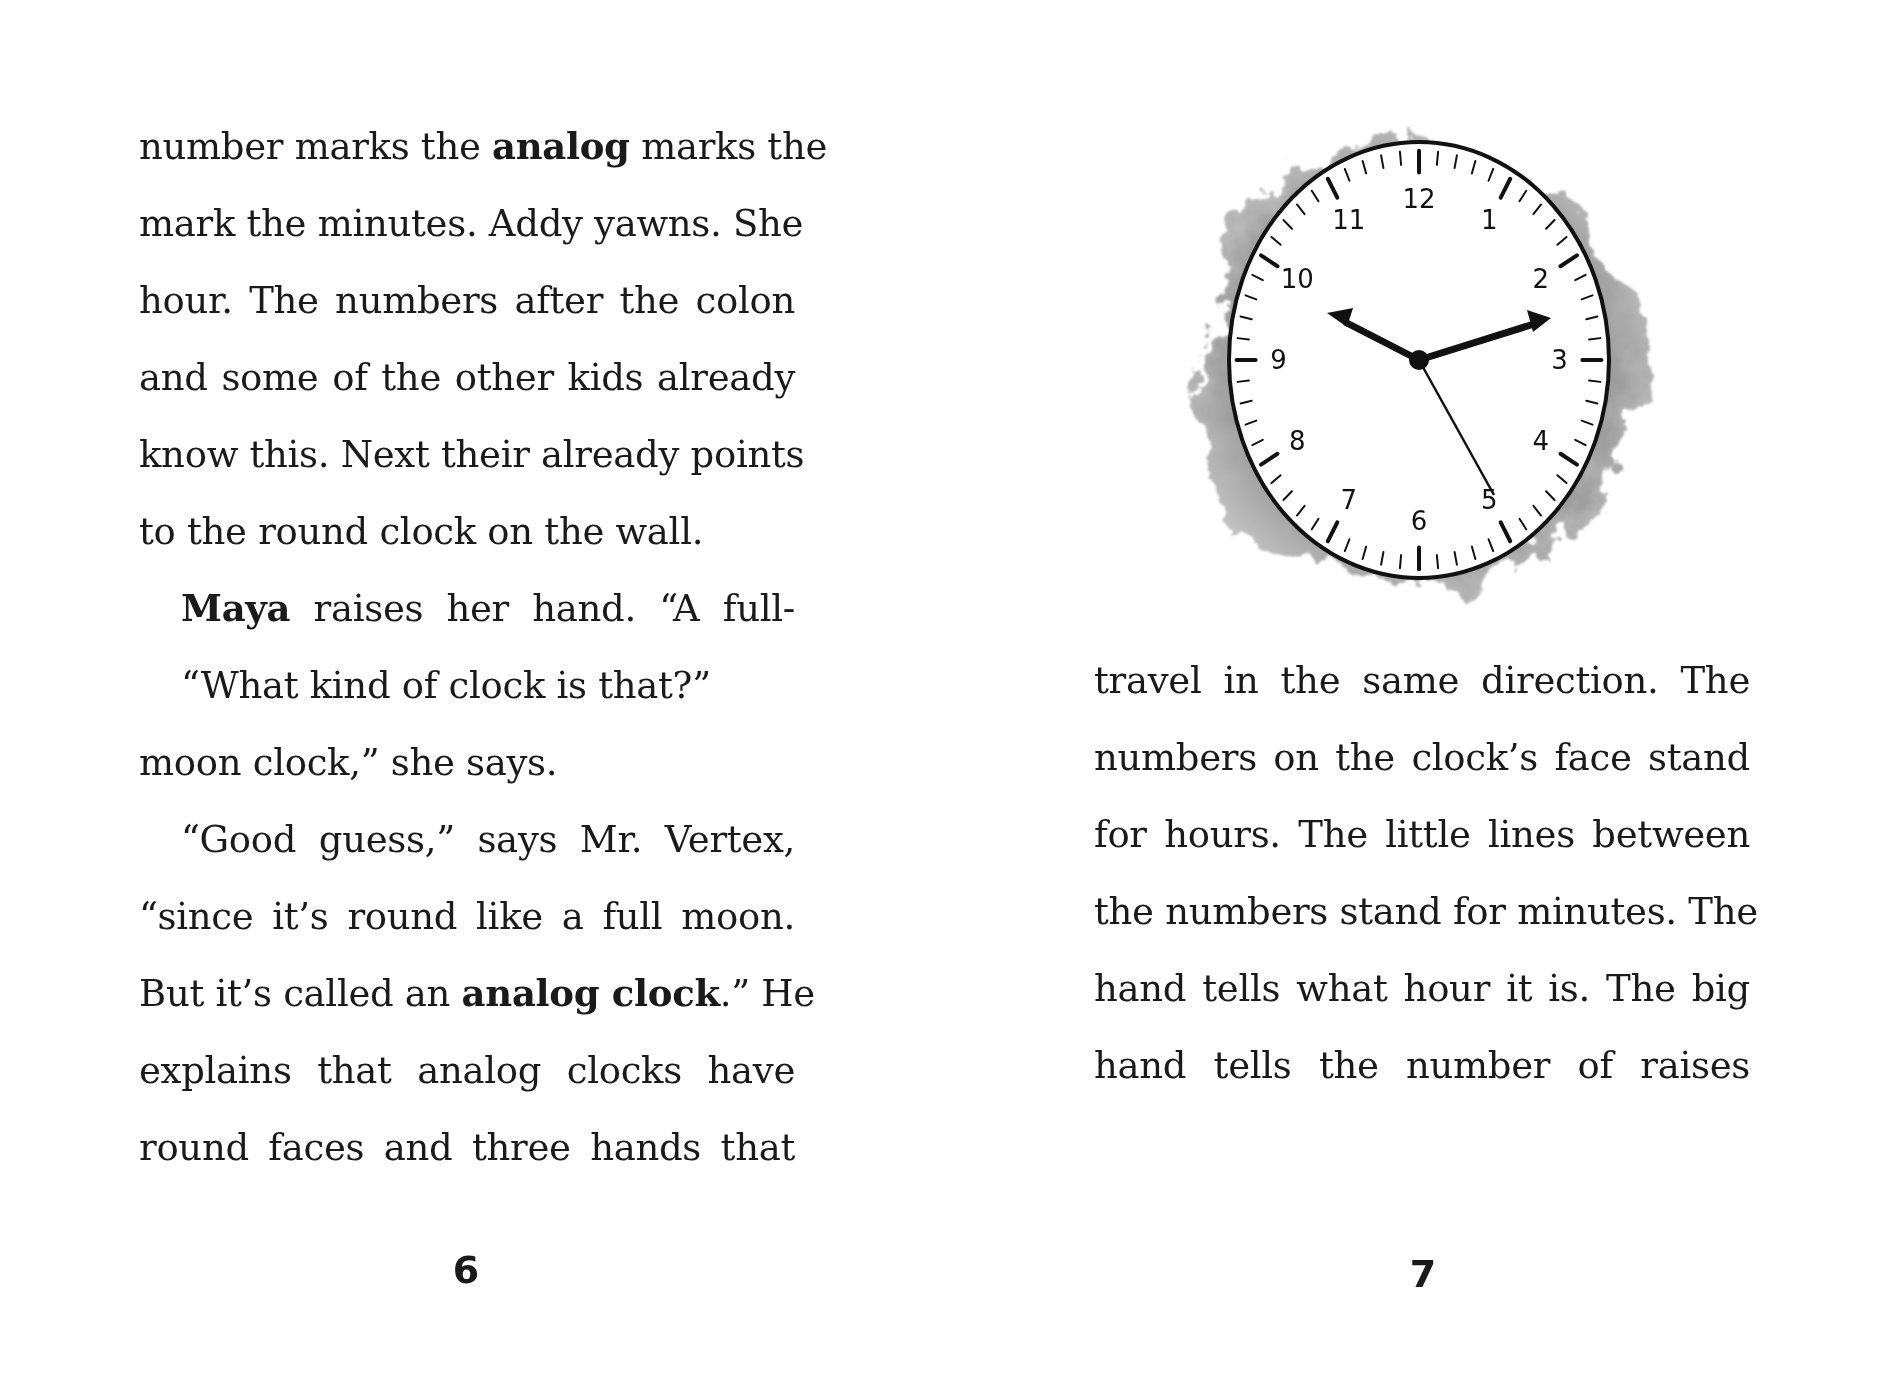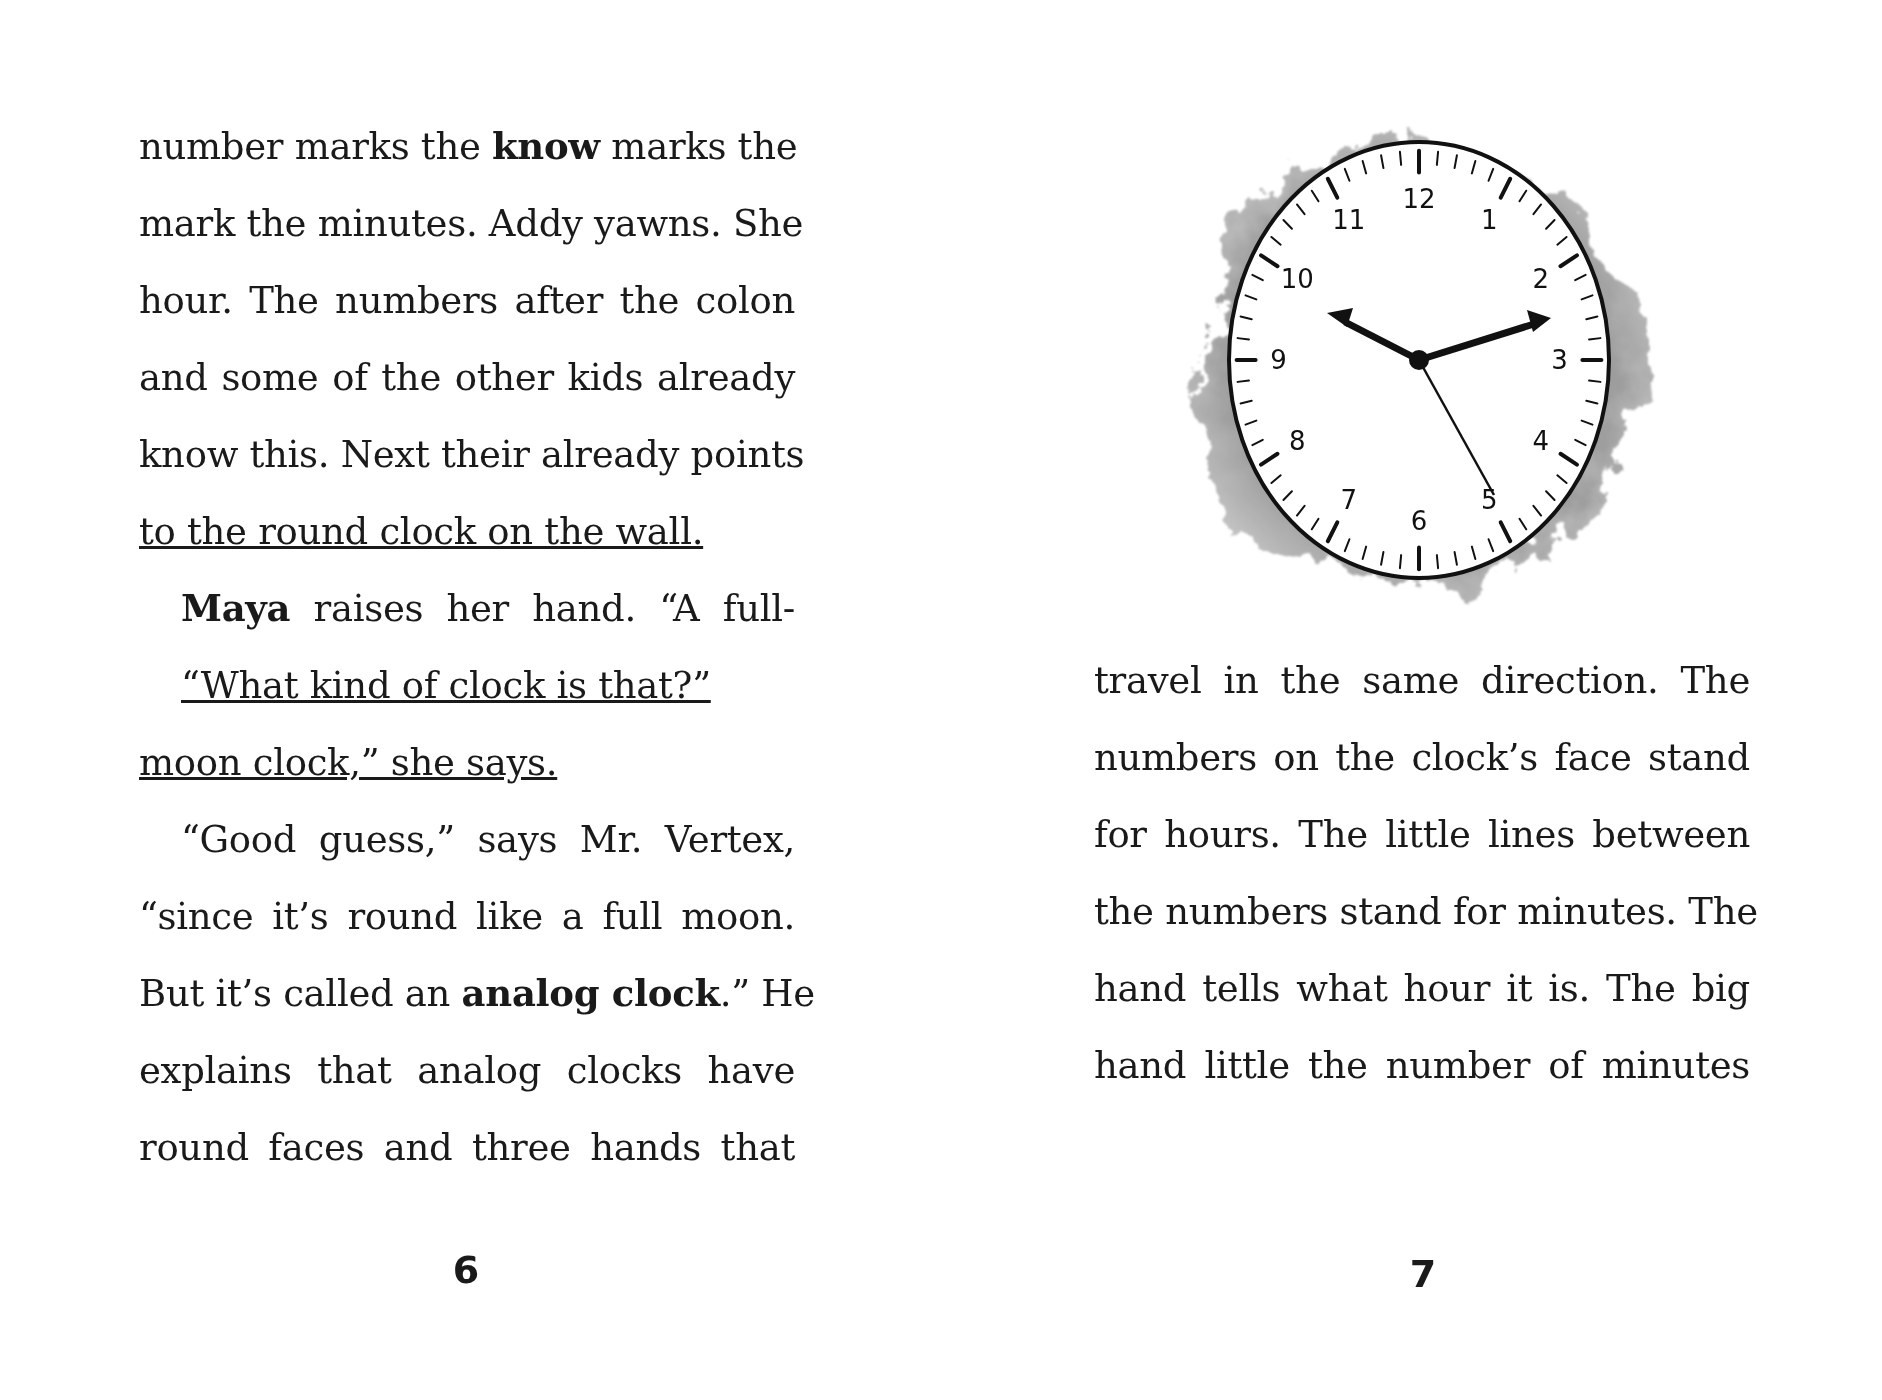--- a/index.html
+++ b/index.html
@@ -1,32 +1,32 @@
 <!DOCTYPE html>
 <html><head>
 <meta charset="utf-8">
 <style>
   html, body { margin:0; padding:0; }
   body { width:1882px; height:1400px; background:#ffffff; position:relative; overflow:hidden;
          font-family:"DejaVu Serif", "Liberation Serif", serif; color:#1a1a1a; }
   .page { position:absolute; top:0; height:1400px; }
   .col { position:absolute; width:656px; font-size:37px; line-height:77px; }
   .line { display:block; height:77px; white-space:nowrap; text-align:justify; text-align-last:justify; letter-spacing:-0.3px; }
-  .line.last { text-align-last:left;text-decoration:underline; }
+  .line.last { text-align-last:left; }
   .line.indent { padding-left:42px; }
   b { font-weight:bold; }
   .pagenum { position:absolute; font-family:"DejaVu Sans", sans-serif; font-weight:bold; font-size:38px; width:60px; text-align:center; }
   .clock-wrap { position:absolute; left:1170px; top:115px; width:500px; height:495px; }
 </style>
 </head>
 <body>
 
 <div class="page" style="left:0;width:941px;">
   <div class="col" id="left-col" style="left:139px;top:108px;">
-      <span class="line"><span>number marks the </span><b>know</b><span> marks the</span></span>
+      <span class="line"><span>number marks the </span><b>analog</b><span> marks the</span></span>
       <span class="line"><span>mark the minutes. Addy yawns. She</span></span>
       <span class="line"><span>hour. The numbers after the colon</span></span>
       <span class="line"><span>and some of the other kids already</span></span>
       <span class="line"><span>know this. Next their already points</span></span>
       <span class="line last"><span>to the round clock on the wall.</span></span>
       <span class="line indent"><b>Maya</b><span> raises her hand. “A full-</span></span>
       <span class="line last indent"><span>“What kind of clock is that?”</span></span>
       <span class="line last"><span>moon clock,” she says.</span></span>
       <span class="line indent"><span>“Good guess,” says Mr. Vertex,</span></span>
       <span class="line"><span>“since it’s round like a full moon.</span></span>
@@ -147,15 +147,15 @@
     </g>
   </svg>
 </div>
 
 <div class="col" id="right-col" style="left:1094px;top:642px;">
     <span class="line"><span>travel in the same direction. The</span></span>
     <span class="line"><span>numbers on the clock’s face stand</span></span>
     <span class="line"><span>for hours. The little lines between</span></span>
     <span class="line"><span>the numbers stand for minutes. The</span></span>
     <span class="line"><span>hand tells what hour it is. The big</span></span>
-    <span class="line"><span>hand little the number of minutes</span></span>
+    <span class="line"><span>hand tells the number of raises</span></span>
   </div>
 <div class="pagenum" style="left:1393px;top:1252px;">7</div>
 
 </body></html>

